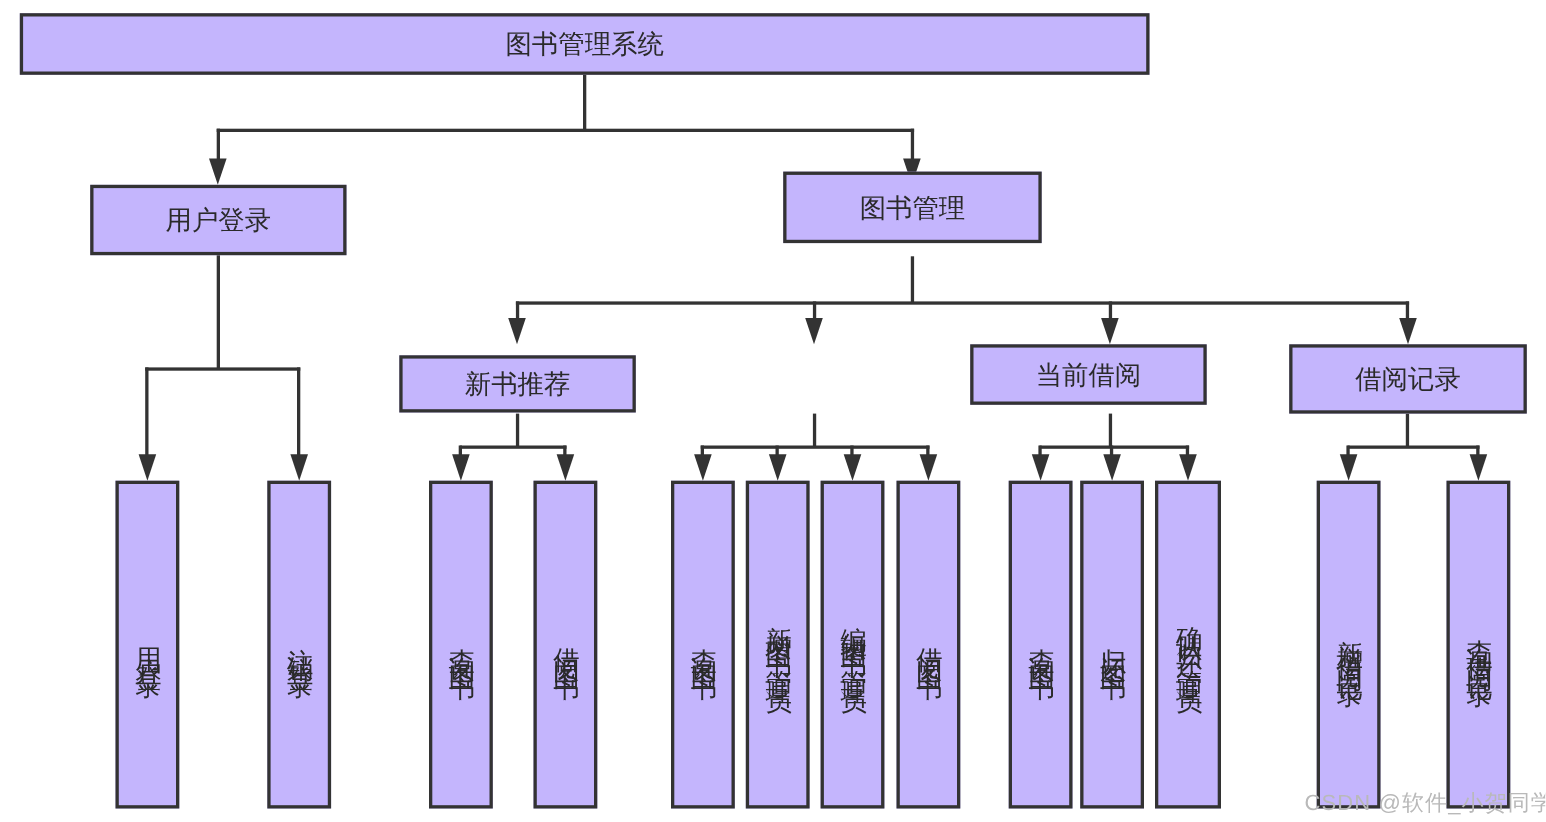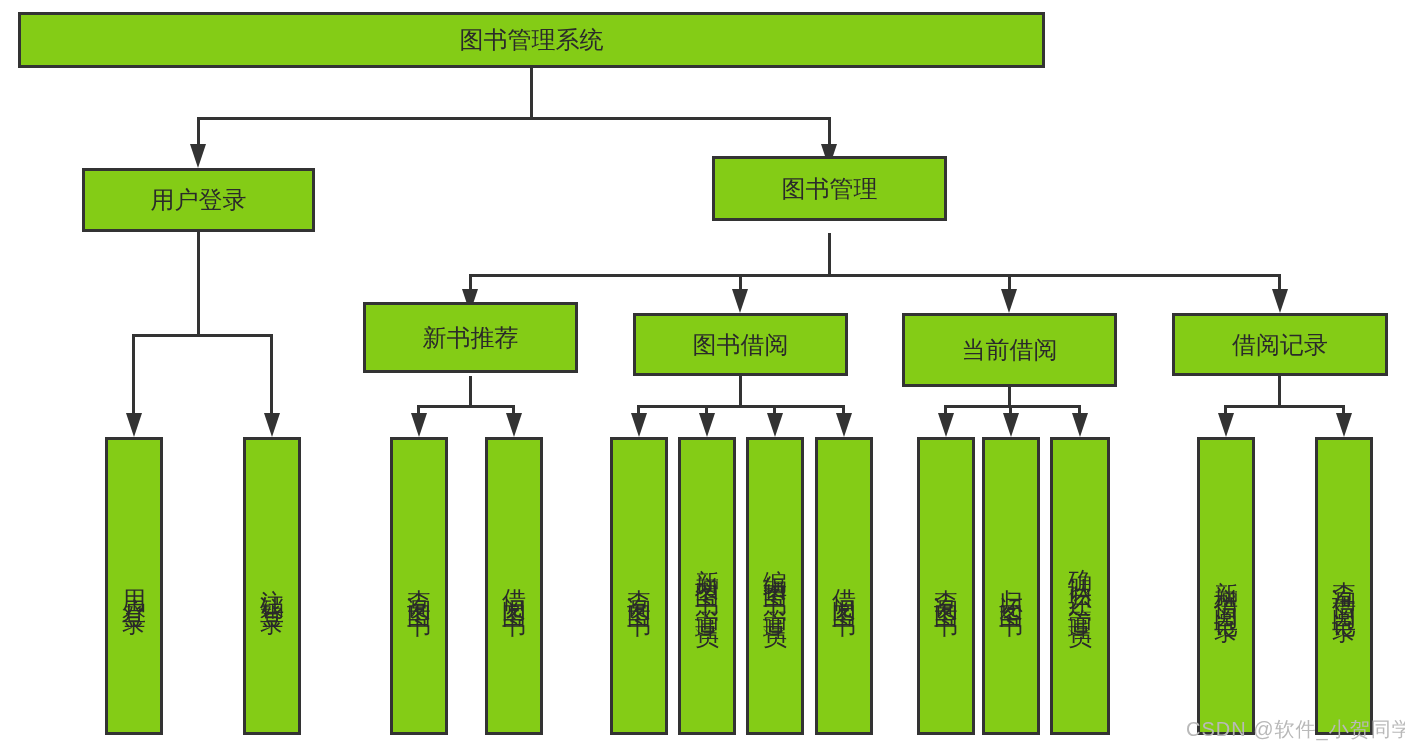--- a/index.html
+++ b/index.html
@@ -8,21 +8,21 @@
     position: relative;
     width: 1405px;
     height: 747px;
     background: #ffffff;
     overflow: hidden;
   }
   .node {
     position: absolute;
     box-sizing: border-box;
     border: 3px solid #333333;
-    background: #84cc16;
+    background: #c4b5fd;
     display: flex;
     align-items: center;
     justify-content: center;
     color: #2a2a2a;
     font-size: 24px;
     text-align: center;
     z-index: 2;
   }
   .leaf {
     writing-mode: vertical-rl;
@@ -55,25 +55,24 @@
 <body>
 
 <div id="canvas">
 
   <div class="node" style="left:18px;top:12px;width:1027px;height:56px">图书管理系统</div>
 
   <div class="node" style="left:82px;top:168px;width:233px;height:64px">用户登录</div>
 
   <div class="node" style="left:712px;top:156px;width:235px;height:65px">图书管理</div>
 
-  <div class="node" style="left:363px;top:302px;width:215px;height:71px">新书推荐</div>
+  <div class="node" style="left:363px;top:323px;width:215px;height:52px">新书推荐</div>
 
-  <div class="node" style="left:633px;top:313px;width:215px;height:63px">图书借阅</div>
 
-  <div class="node" style="left:902px;top:313px;width:215px;height:74px">当前借阅</div>
+  <div class="node" style="left:882px;top:313px;width:215px;height:55px">当前借阅</div>
 
   <div class="node" style="left:1172px;top:313px;width:216px;height:63px">借阅记录</div>
 
   <div class="node leaf" style="left:105px;top:437px;width:58px;height:298px">用户登录</div>
 
   <div class="node leaf" style="left:243px;top:437px;width:58px;height:298px">注销登录</div>
 
   <div class="node leaf" style="left:390px;top:437px;width:58px;height:298px">查询图书</div>
 
   <div class="node leaf" style="left:485px;top:437px;width:58px;height:298px">借阅图书</div>

